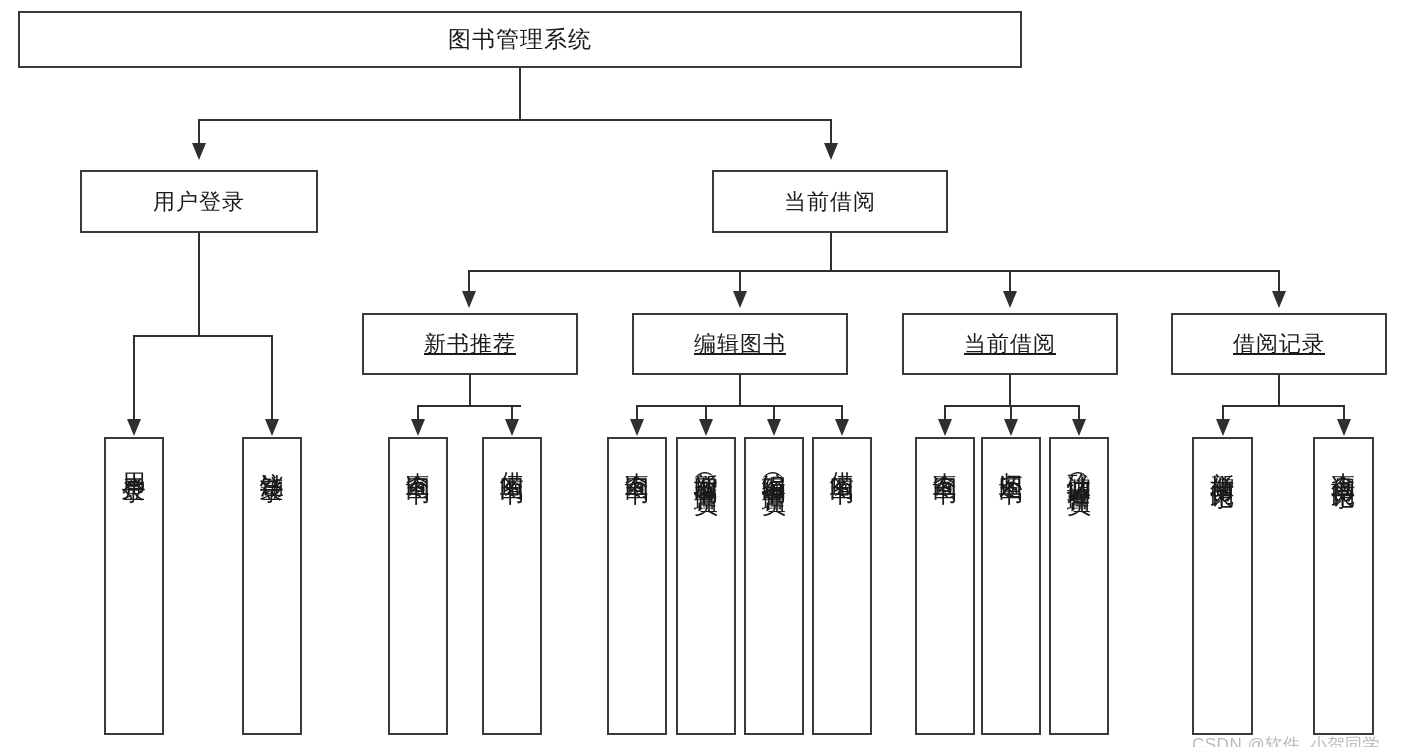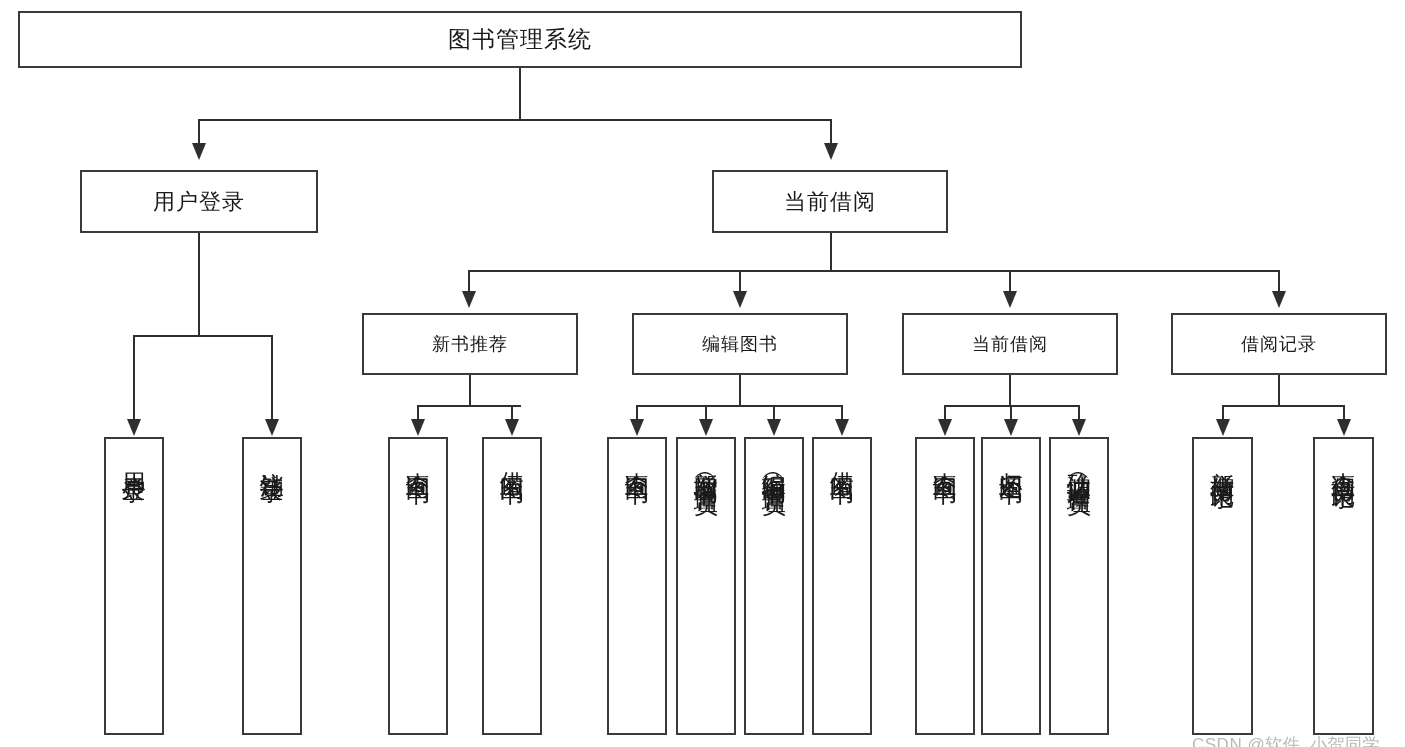--- a/index.html
+++ b/index.html
@@ -28,21 +28,21 @@
   .node .label{
     display:block;
     white-space:nowrap;
     letter-spacing:1px;
   }
   
   .lvl-root{ }
   .lvl-root .label{ font-size:23px; }
   
   .lvl-1 .label{ font-size:22px; }
-  .lvl-2 .label{ font-size:18px; }
+  .lvl-2 .label{ font-size:22px;text-decoration:underline; }
   
   .leaf{
     align-items:flex-start;
     justify-content:center;
     padding-top:14px;
   }
   .leaf .label{
     writing-mode:vertical-rl;
     text-orientation:upright;
     font-size:24px;

